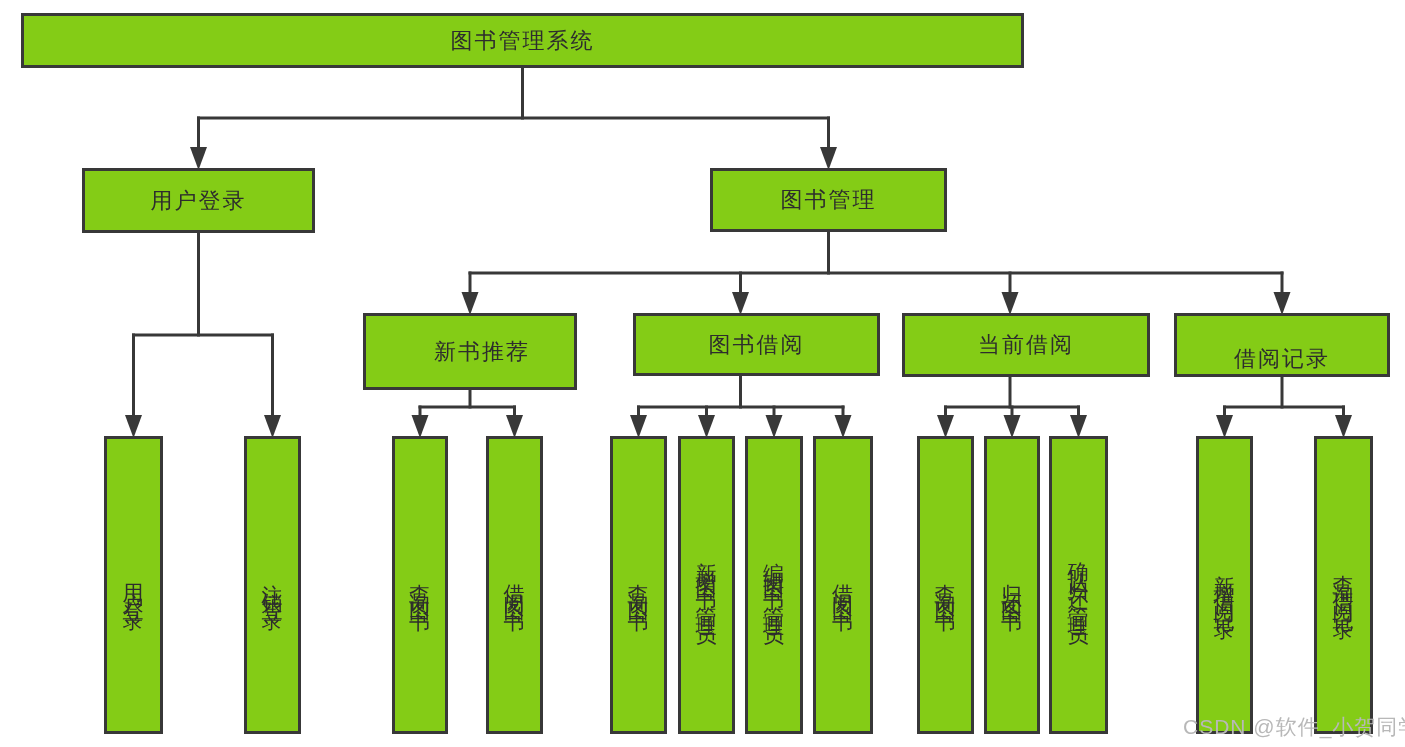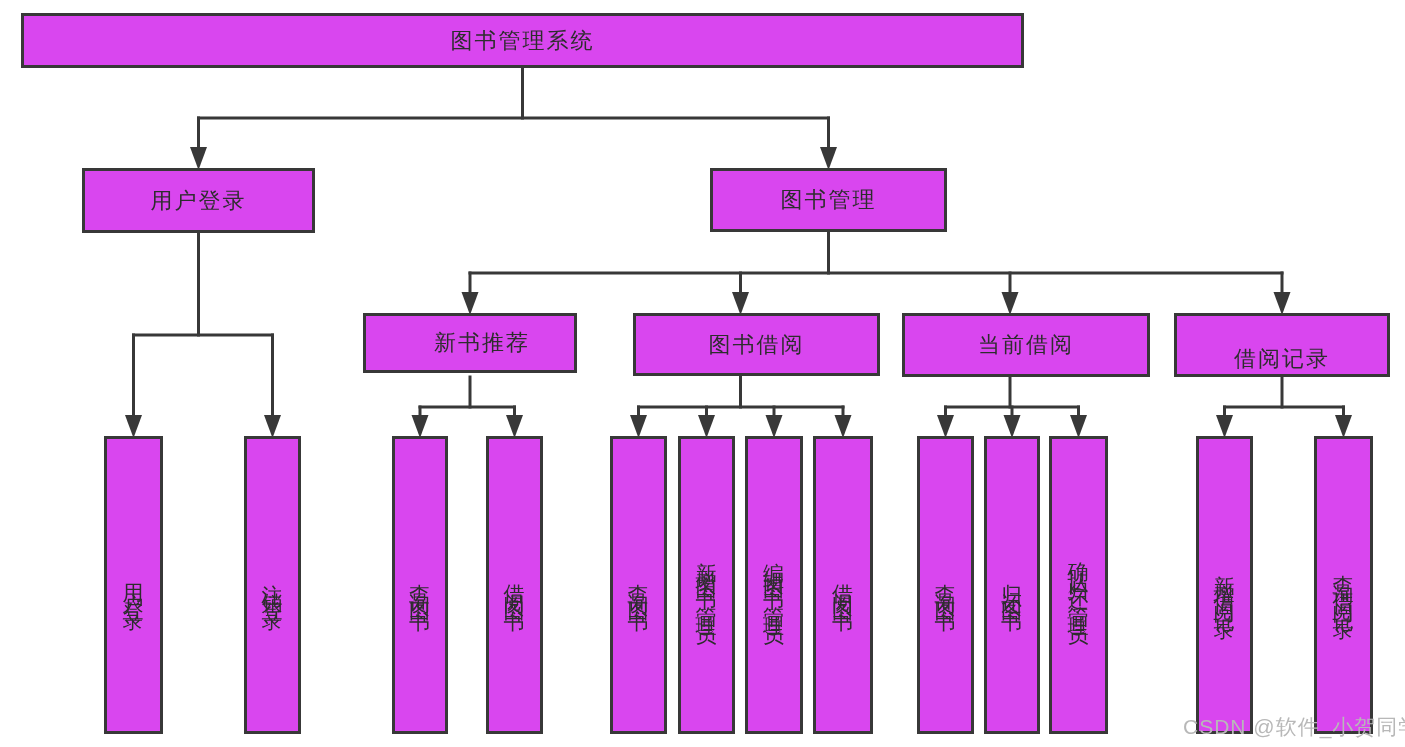--- a/index.html
+++ b/index.html
@@ -20,21 +20,21 @@
     width:1405px;height:747px;
   }
   #connectors{
     position:absolute;left:0;top:0;width:1405px;height:747px;
     pointer-events:none;
   }
   #nodes .node{
     position:absolute;
     box-sizing:border-box;
     border:3px solid var(--border);
-    background:#d946ef;
+    background:#84cc16;
     display:flex;
     align-items:center;
     justify-content:center;
     color:var(--text);
   }
   #nodes .node.h .label{
     font-size:22px;
     letter-spacing:2px;
     white-space:nowrap;
   }
@@ -117,21 +117,21 @@
   <div id="nodes">
       <div class="node h" style="left: 21px; top: 13px; width: 1003px; height: 55px;">
         <span class="label">图书管理系统</span>
       </div>
       <div class="node h" style="left: 82px; top: 168px; width: 233px; height: 65px;">
         <span class="label">用户登录</span>
       </div>
       <div class="node h" style="left: 710px; top: 168px; width: 237px; height: 64px;">
         <span class="label">图书管理</span>
       </div>
-      <div class="node h" style="left: 363px; top: 313px; width: 214px; height: 60px; padding-left: 24px;">
+      <div class="node h" style="left: 363px; top: 313px; width: 214px; height: 77px; padding-left: 24px;">
         <span class="label">新书推荐</span>
       </div>
       <div class="node h" style="left: 633px; top: 313px; width: 247px; height: 63px;">
         <span class="label">图书借阅</span>
       </div>
       <div class="node h" style="left: 902px; top: 313px; width: 248px; height: 64px;">
         <span class="label">当前借阅</span>
       </div>
       <div class="node h" style="left: 1174px; top: 313px; width: 216px; height: 64px; align-items: flex-end;">
         <span class="label">借阅记录</span>

